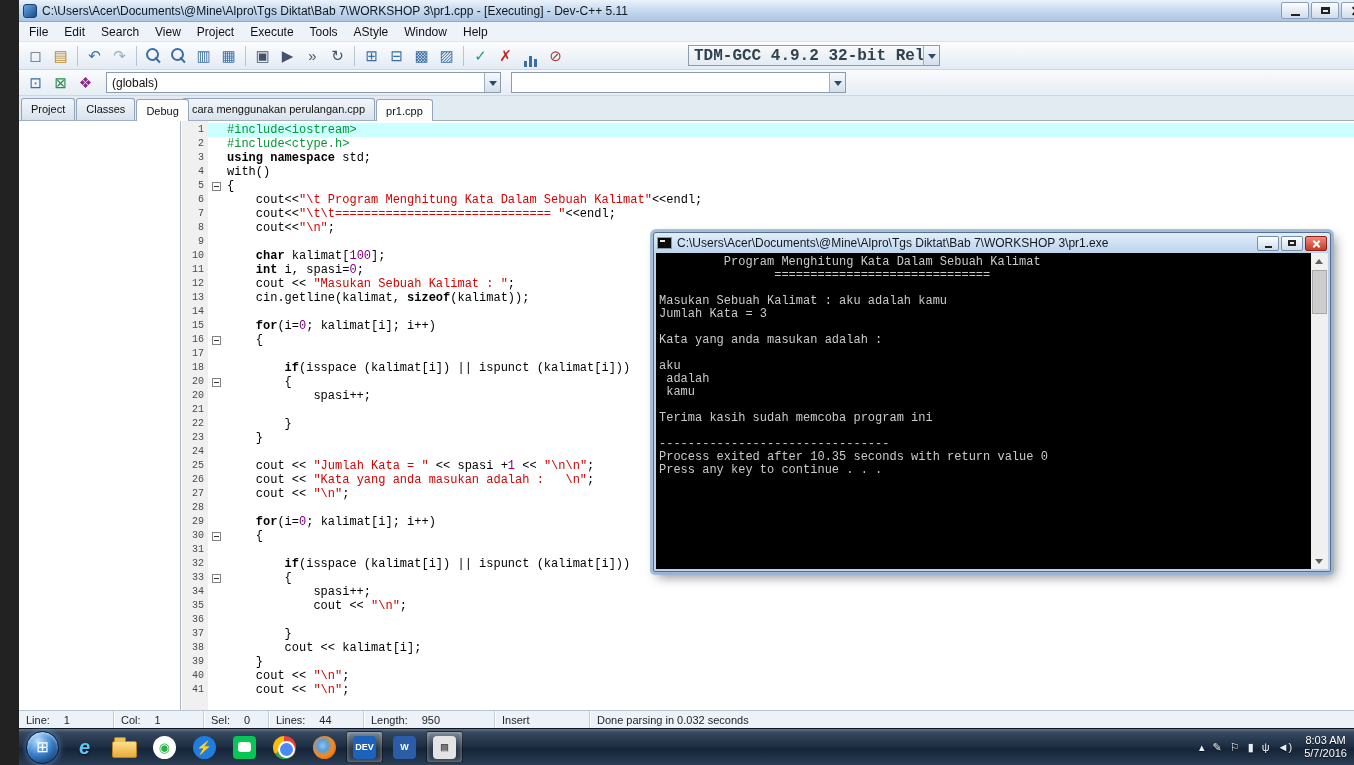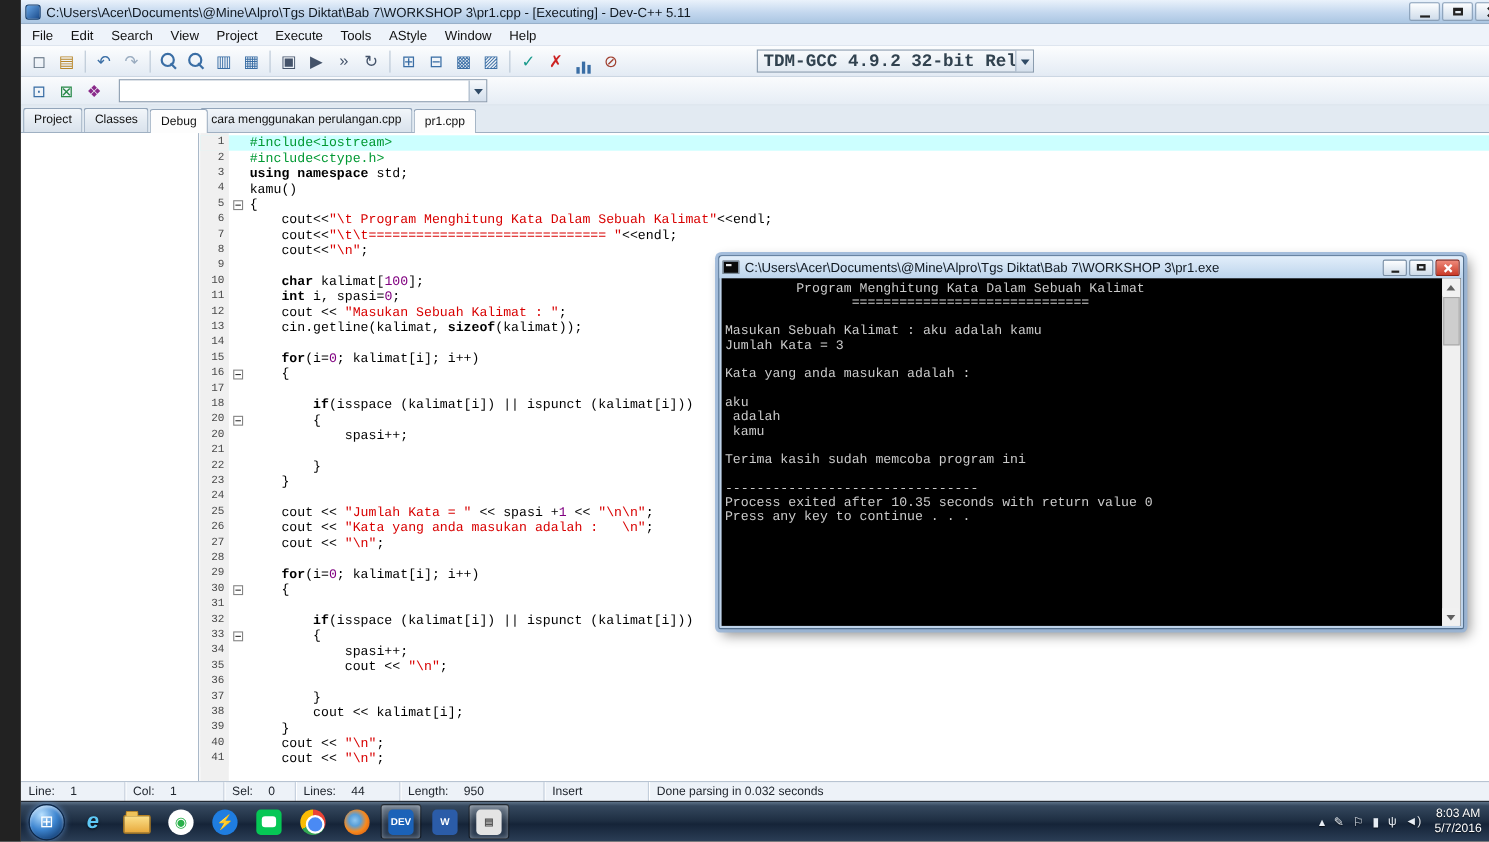--- a/index.html
+++ b/index.html
@@ -236,20 +236,24 @@
       <span class="combo-arrow"></span>
     </span>
   </div>
 
   <div class="toolbar2">
     <span class="tb-icons">
         <span class="tb-btn" style="color: rgb(58, 110, 165);">⊡</span>
         <span class="tb-btn" style="color: rgb(42, 138, 74);">⊠</span>
         <span class="tb-btn" style="color: rgb(138, 42, 138);">❖</span>
       </span>
+    <span class="combo globals">
+      <span class="combo-text">(globals)</span>
+      <span class="combo-arrow"></span>
+    </span>
     <span class="combo members">
       <span class="combo-text"></span>
       <span class="combo-arrow"></span>
     </span>
   </div>
 
   <div class="tabsrow">
     <span class="panel-tabs">
         <span class="ltab">Project</span>
         <span class="ltab">Classes</span>
@@ -263,21 +267,21 @@
 
   <div class="main">
     <div class="left-panel"></div>
 
     <div class="editor">
       <div class="gutter-strip"></div>
       <div class="code-area">
           <div class="code-line current"><span class="gutter">1</span><span class="foldcol"></span><span class="codetext"><span class="tok-i">#include&lt;iostream&gt;</span></span></div>
           <div class="code-line"><span class="gutter">2</span><span class="foldcol"></span><span class="codetext"><span class="tok-i">#include&lt;ctype.h&gt;</span></span></div>
           <div class="code-line"><span class="gutter">3</span><span class="foldcol"></span><span class="codetext"><span class="tok-k">using</span><span class="tok-p"> </span><span class="tok-k">namespace</span><span class="tok-p"> std;</span></span></div>
-          <div class="code-line"><span class="gutter">4</span><span class="foldcol"></span><span class="codetext"><span class="tok-p">kamu()</span></span></div>
+          <div class="code-line"><span class="gutter">4</span><span class="foldcol"></span><span class="codetext"><span class="tok-p">with()</span></span></div>
           <div class="code-line"><span class="gutter">5</span><span class="foldcol"><span class="foldbox"></span></span><span class="codetext"><span class="tok-p">{</span></span></div>
           <div class="code-line"><span class="gutter">6</span><span class="foldcol"></span><span class="codetext"><span class="tok-p">    cout&lt;&lt;</span><span class="tok-s">"\t Program Menghitung Kata Dalam Sebuah Kalimat"</span><span class="tok-p">&lt;&lt;endl;</span></span></div>
           <div class="code-line"><span class="gutter">7</span><span class="foldcol"></span><span class="codetext"><span class="tok-p">    cout&lt;&lt;</span><span class="tok-s">"\t\t============================== "</span><span class="tok-p">&lt;&lt;endl;</span></span></div>
           <div class="code-line"><span class="gutter">8</span><span class="foldcol"></span><span class="codetext"><span class="tok-p">    cout&lt;&lt;</span><span class="tok-s">"\n"</span><span class="tok-p">;</span></span></div>
           <div class="code-line"><span class="gutter">9</span><span class="foldcol"></span><span class="codetext"></span></div>
           <div class="code-line"><span class="gutter">10</span><span class="foldcol"></span><span class="codetext"><span class="tok-p">    </span><span class="tok-k">char</span><span class="tok-p"> kalimat[</span><span class="tok-n">100</span><span class="tok-p">];</span></span></div>
           <div class="code-line"><span class="gutter">11</span><span class="foldcol"></span><span class="codetext"><span class="tok-p">    </span><span class="tok-k">int</span><span class="tok-p"> i, spasi=</span><span class="tok-n">0</span><span class="tok-p">;</span></span></div>
           <div class="code-line"><span class="gutter">12</span><span class="foldcol"></span><span class="codetext"><span class="tok-p">    cout &lt;&lt; </span><span class="tok-s">"Masukan Sebuah Kalimat : "</span><span class="tok-p">;</span></span></div>
           <div class="code-line"><span class="gutter">13</span><span class="foldcol"></span><span class="codetext"><span class="tok-p">    cin.getline(kalimat, </span><span class="tok-k">sizeof</span><span class="tok-p">(kalimat));</span></span></div>
           <div class="code-line"><span class="gutter">14</span><span class="foldcol"></span><span class="codetext"></span></div>

